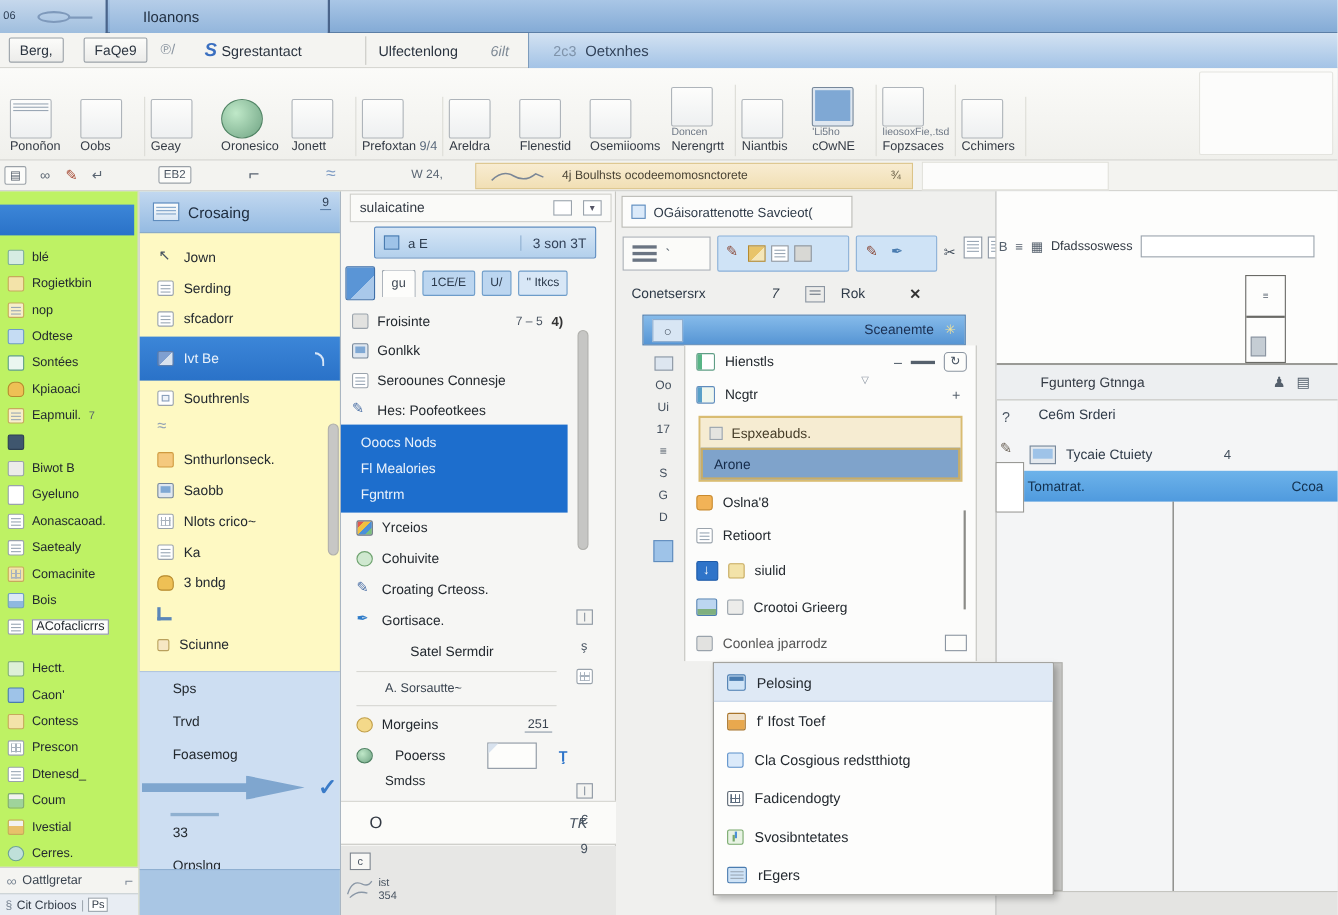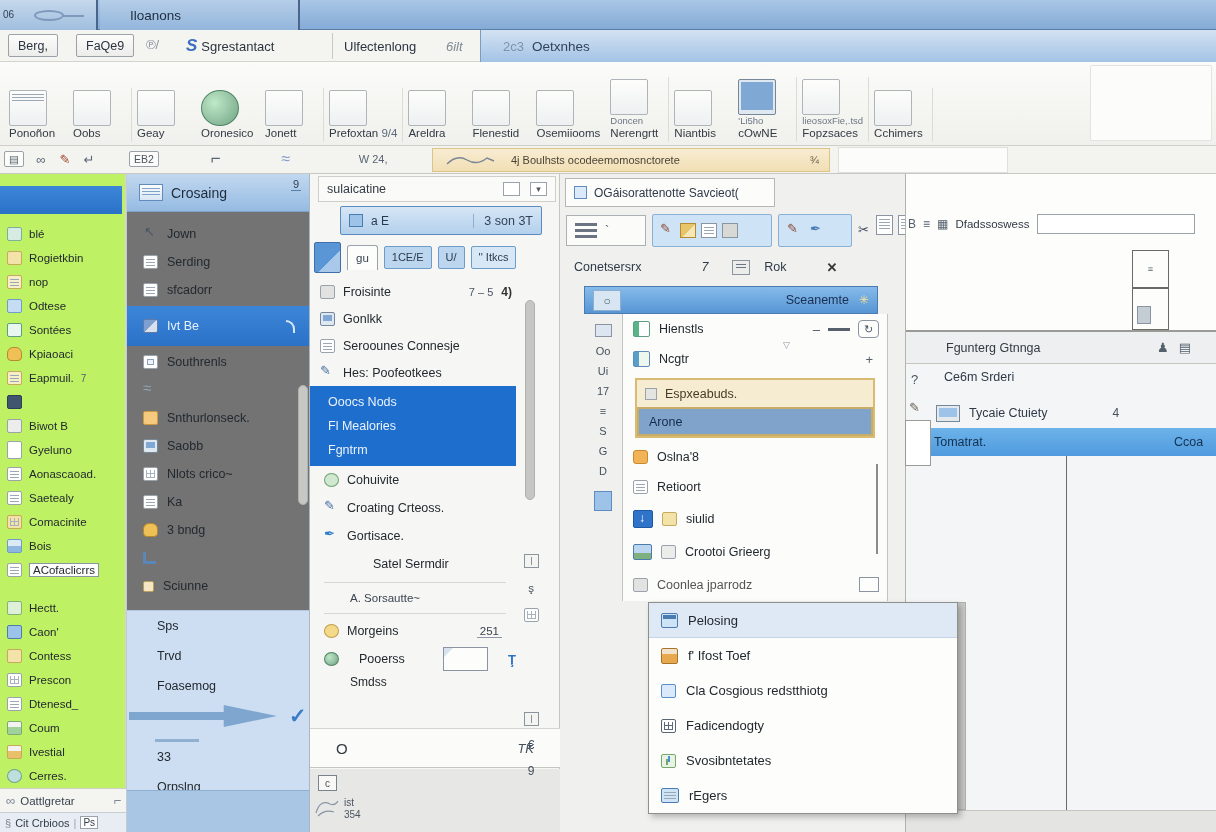--- a/index.html
+++ b/index.html
@@ -111,21 +111,21 @@
 .sb-row{display:flex;align-items:center;gap:7px;height:24px;padding-left:7px;font-size:11.5px;color:#23292f;cursor:default}
 .sb-row.gap{margin-top:14px}
 .sb-lab.boxed{border:1px solid #8b95a1;background:#fdfdfb;padding:0 3px}
 .sb-suffix{font-size:10px;color:#55606c}
 #sb-footer{position:absolute;left:0;top:614px;width:126px;height:24px;border-top:1px solid #cfcfca;display:flex;align-items:center;gap:5px;padding-left:6px;font-size:11.5px;color:#3a4450;background:#f4f4f1}
 #sb-footer .fg{color:#7a8694;font-size:13px}
 #sb-bottom{position:absolute;left:0;top:638px;width:126px;height:20px;background:#e8edf3;border-top:1px solid #c9cfd6;display:flex;align-items:center;gap:4px;padding-left:5px;font-size:11px;color:#333c48}
 #sb-bottom .ps{border:1px solid #9aa3ac;background:#fff;padding:0 2px;font-size:10px}
 
 
-#panel1{position:absolute;left:126px;top:174px;width:184px;height:658px;background:#737373;border-left:1px solid #c2cbd4;border-right:1px solid #aab6c2}
+#panel1{position:absolute;left:126px;top:174px;width:184px;height:658px;background:#fef9c3;border-left:1px solid #c2cbd4;border-right:1px solid #aab6c2}
 .p1-head{position:absolute;left:0;top:0;width:100%;height:38px;background:linear-gradient(#c2d8f0,#95bbe2);border-bottom:1px solid #7fa3c9;display:flex;align-items:center;gap:8px;padding-left:12px;font-size:14px;color:#1d2b3d}
 .p1-hicon{width:24px;height:17px;border:1px solid #5f8cbd;background:linear-gradient(#fdfdfc,#d8e6f4);position:relative}
 .p1-hicon::after{content:"";position:absolute;left:2px;right:2px;top:3px;height:1px;background:#7fa3c9;box-shadow:0 3px 0 #7fa3c9,0 6px 0 #7fa3c9}
 .p1-badge{position:absolute;right:8px;top:4px;font-size:11px;color:#2e3f55;border-bottom:1px solid #5b7ea6;padding:0 2px}
 #p1-list{position:absolute;left:0;top:46px;width:100%}
 .p1-row{display:flex;align-items:center;gap:9px;height:28px;padding-left:16px;font-size:12.5px;color:#23292f}
 .p1-row.sel{height:40px;background:linear-gradient(#3c86d8,#2a72c8);color:#eaf2fb;margin:2px 0}
 .p1-row .arc{display:none}
 .p1-row.sel .arc{display:block;margin-left:auto;margin-right:14px;width:9px;height:13px;border-right:2px solid #d8e6f7;border-top:2px solid #d8e6f7;border-radius:0 9px 0 0}
 #p1-sec2{position:absolute;left:0;top:436px;width:100%;height:180px;background:#cddef2;border-top:1px solid #b2c6dd}
@@ -386,21 +386,21 @@
       </div>
     <div class="rib-card"></div>
   </div>
 
   <div id="quickbar">
     <div class="qb-icons">
       <span class="qb-g qb-box">▤</span>
       <span class="qb-g">∞</span>
       <span class="qb-g" style="color:#a4452f">✎</span>
       <span class="qb-g">↵</span>
-      <span class="qb-box" style="margin-left:23px">EB2</span>
+      <span class="qb-box" style="margin-left:38px">EB2</span>
       <span class="qb-g" style="margin-left:40px;font-size:17px">⌐</span>
       <span class="qb-g" style="margin-left:46px;color:#7f9cc4;font-size:16px">≈</span>
       <span class="qb-txt" style="margin-left:56px">W 24,</span>
     </div>
     <div id="notifbar">
       <svg width="58" height="16" viewBox="0 0 58 16">
           <path d="M4 12 Q14 2 24 8 T 44 6 l7 3" stroke="#7a8696" fill="none" stroke-width="1.4"></path>
         </svg>
       <span>4j Boulhsts ocodeemomosnctorete</span>
       <span id="notif-suffix">¾</span>
@@ -732,20 +732,24 @@
           <div class="p2-brow">
             <span>Fl Mealories</span>
           </div>
 
           <div class="p2-brow">
             <span>Fgntrm</span>
           </div>
         </div>
       <div>
 
+          <div class="p2-row2">
+            <span class="ic i-colorbox"></span>
+            <span>Yrceios</span>
+          </div>
 
           <div class="p2-row2">
             <span class="ic i-greenswirl"></span>
             <span>Cohuivite</span>
           </div>
 
           <div class="p2-row2">
             <span class="ic i-pen"></span>
             <span>Croating Crteoss.</span>
           </div>

